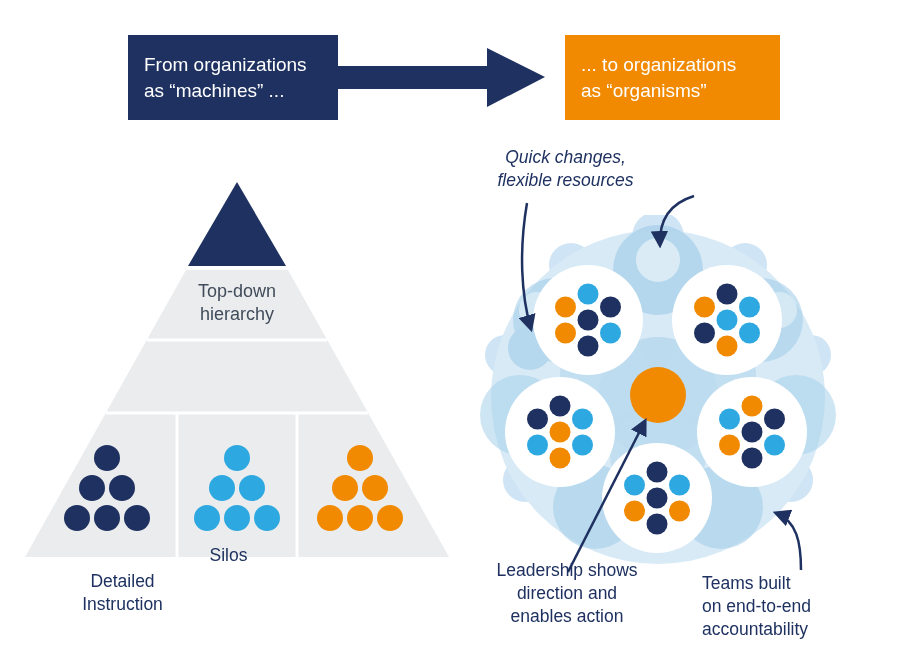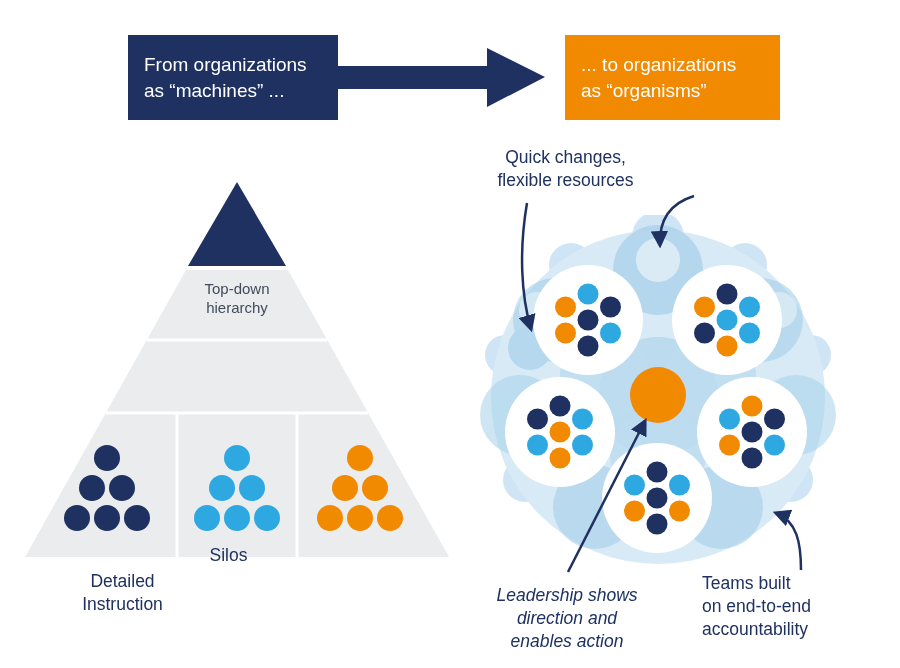--- a/index.html
+++ b/index.html
@@ -6,21 +6,21 @@
   html,body { background:#ffffff; }
   body { font-family:"Liberation Sans", sans-serif; }
   .canvas { position:relative; width:900px; height:668px; background:#ffffff; overflow:hidden; }
   .abs { position:absolute; }
   .box { display:flex; align-items:center; padding:16px 16px; color:#ffffff; font-size:19px; line-height:1.35; }
   .navy-box { background:#1e3160; }
   .orange-box { background:#f18a00;margin-left:20px; }
   .box-text { white-space:pre-line; }
   .label { color:#1e3160; font-size:17.5px; line-height:1.3; white-space:pre-line; }
   .center { text-align:center; }
-  .pyr-label { color:#414c5b; font-size:15px; line-height:1.25; white-space:pre-line; text-align:center; }
+  .pyr-label { color:#414c5b; font-size:18px; line-height:1.25; white-space:pre-line; text-align:center; }
   .ta { fill:none; stroke:#1e3160; stroke-width:2.5; }
 </style>
 </head>
 <body>
 
 <div class="canvas">
 
   <div class="box navy-box abs" style="left:128px;top:35px;width:210px;height:85px;">
     <span class="box-text">From organizations
 as “machines” ...</span>
@@ -147,23 +147,23 @@
       <circle cx="204.5" cy="296" r="10.5" fill="#f18a00"></circle>
       <circle cx="182" cy="309" r="10.5" fill="#1e3160"></circle>
       <circle cx="159.5" cy="296" r="10.5" fill="#f18a00"></circle>
       <circle cx="159.5" cy="270" r="10.5" fill="#2ea8e0"></circle>
       <circle cx="182" cy="283" r="10.5" fill="#1e3160"></circle>
     </g>
 
     <circle cx="183" cy="180" r="28" fill="#f18a00"></circle>
   </svg>
 
-  <div class="label center abs" style="left:468px;top:146px;width:195px;">Quick changes,
+  <div class="label center abs" style="left:468px;top:146px;width:195px;font-style:italic;">Quick changes,
 flexible resources</div>
-  <div class="label center abs" style="left:472px;top:584px;width:190px;font-style:italic;">Leadership shows
+  <div class="label center abs" style="left:472px;top:559px;width:190px;">Leadership shows
 direction and
 enables action</div>
   <div class="label abs" style="left:702px;top:572px;width:170px;">Teams built
 on end-to-end
 accountability</div>
 
   <svg class="abs" style="left:0;top:0;pointer-events:none;" width="900" height="668" viewBox="0 0 900 668">
     <defs>
       <marker id="ah" viewBox="0 0 10 10" markerWidth="7" markerHeight="7" refX="8" refY="5" orient="auto">
         <path d="M0,0 L10,5 L0,10 Z" fill="#1e3160"></path>

